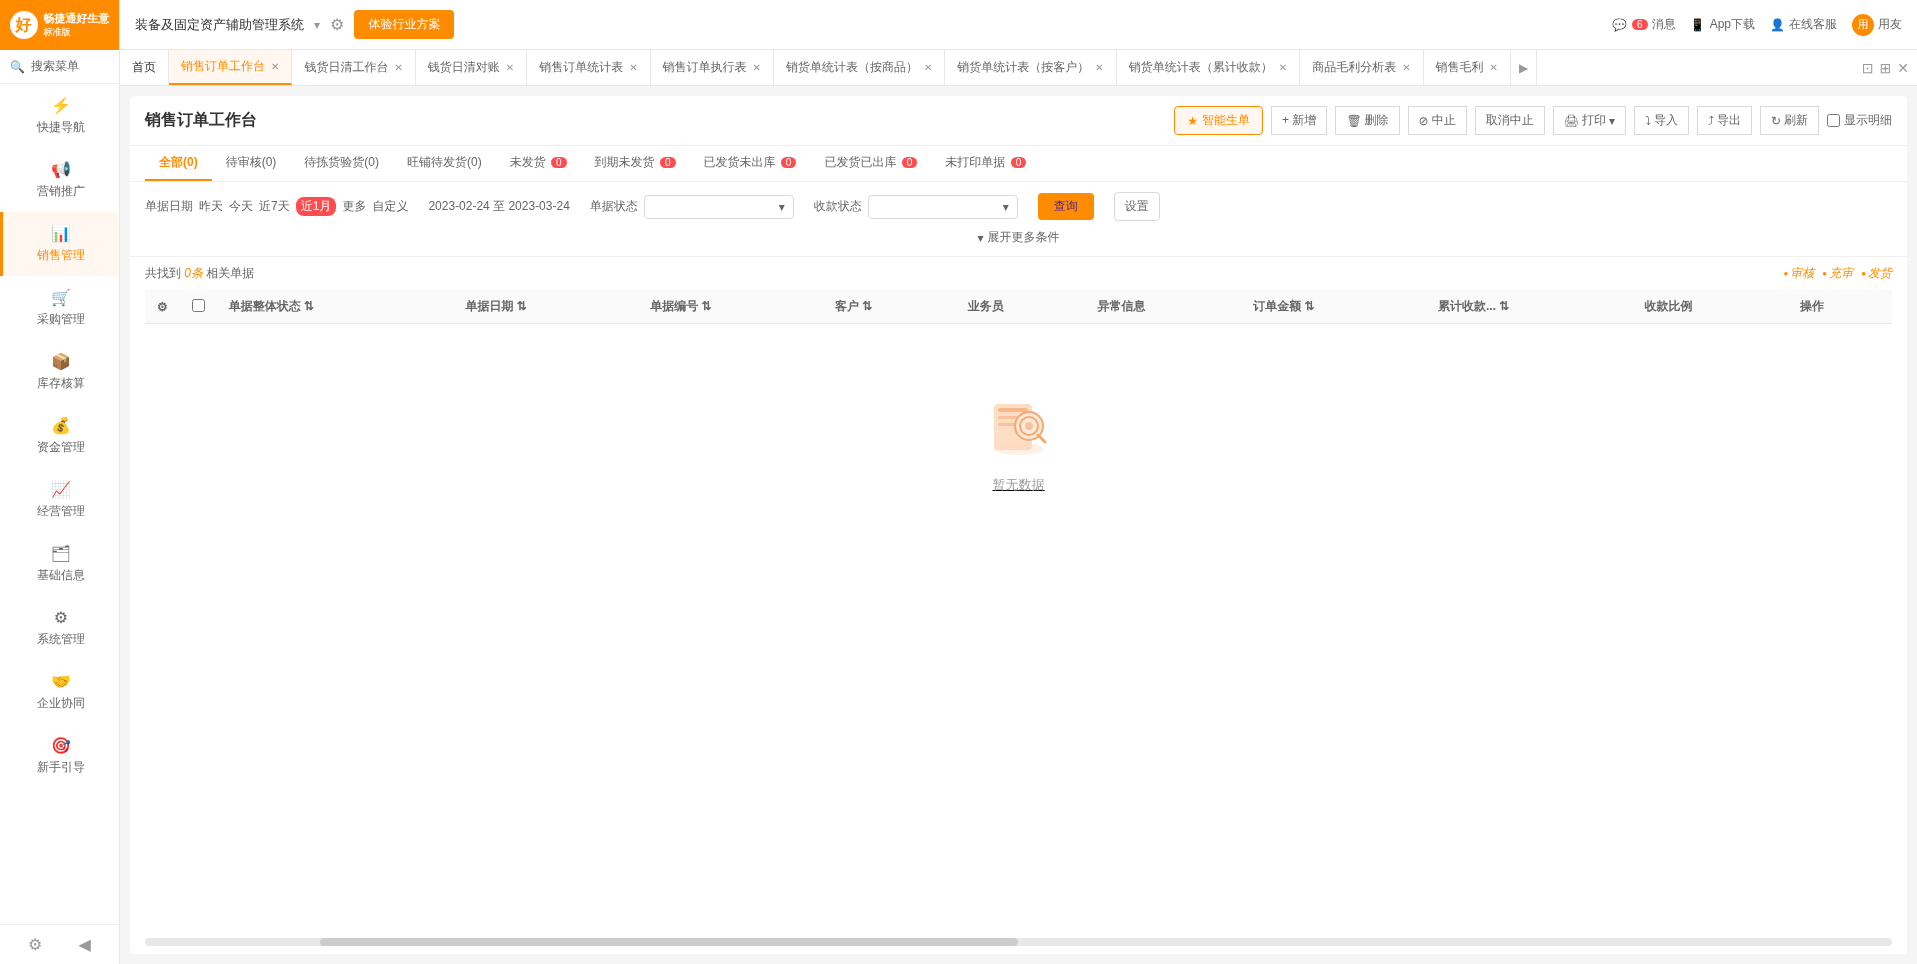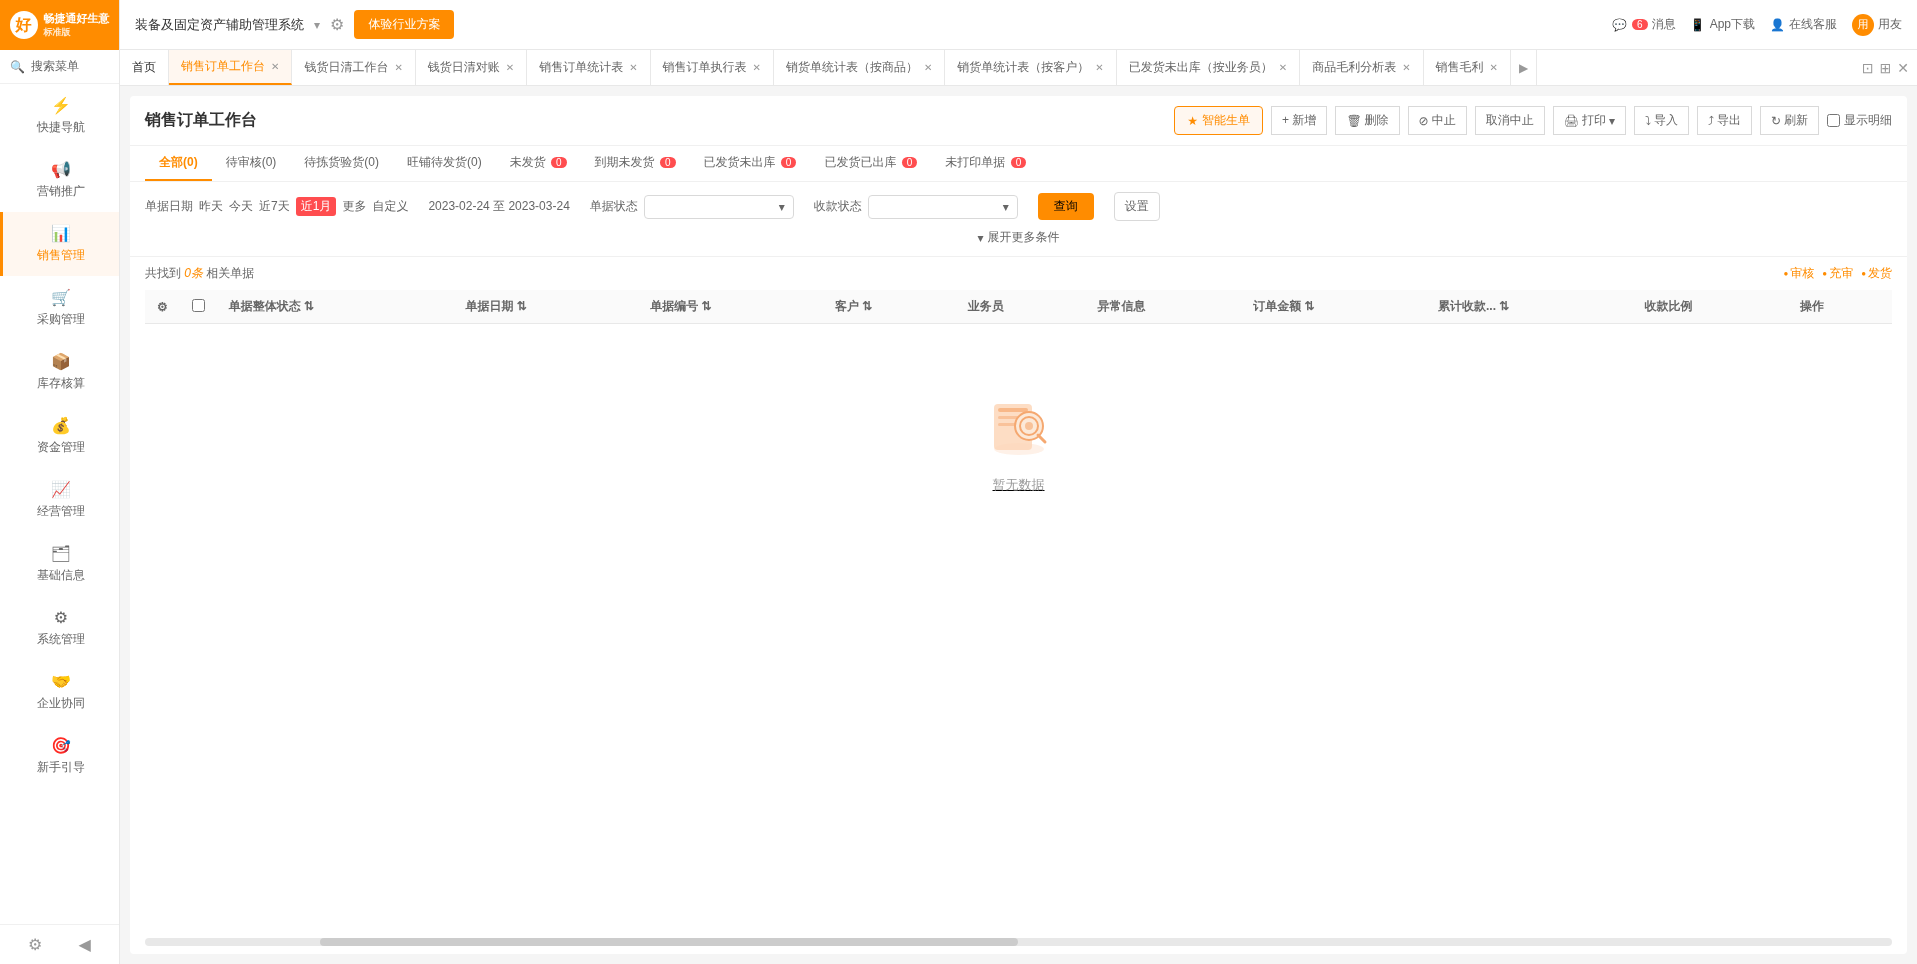--- a/index.html
+++ b/index.html
@@ -42,45 +42,45 @@
 
     
     .work-area { background: #fff; flex: 1; display: flex; flex-direction: column; border-radius: 4px; overflow: hidden; }
 
     
     .work-header { display: flex; align-items: center; padding: 10px 15px; border-bottom: 1px solid #f0f0f0; gap: 10px; }
     .work-title { font-size: 16px; color: #333; font-weight: bold; flex: 1; }
     .work-actions { display: flex; align-items: center; gap: 8px; }
     .btn-smart { background: #fff7f0; border: 1px solid #ff8c00; color: #ff8c00; padding: 5px 12px; border-radius: 4px; cursor: pointer; font-size: 12px; display: flex; align-items: center; gap: 4px; }
     .btn-action { background: #fff; border: 1px solid #d9d9d9; color: #666; padding: 5px 10px; border-radius: 0; cursor: pointer; font-size: 12px; display: flex; align-items: center; gap: 3px; }
-    .btn-query { background: #ff8c00; color: #000000; border: none; padding: 5px 16px; border-radius: 4px; cursor: pointer; font-size: 12px; }
+    .btn-query { background: #ff8c00; color: #4c1d95; border: none; padding: 5px 16px; border-radius: 4px; cursor: pointer; font-size: 12px; }
     .btn-setting { background: #fff; border: 1px solid #d9d9d9; color: #666; padding: 5px 10px; border-radius: 4px; cursor: pointer; font-size: 12px; }
 
     
     .sub-tabs { display: flex; align-items: center; padding: 0 15px; border-bottom: 1px solid #f0f0f0; gap: 0; }
     .sub-tab { padding: 8px 14px; cursor: pointer; color: #666; font-size: 12px; border-bottom: 2px solid transparent; }
     .sub-tab.active { color: #ff8c00; border-bottom: 2px solid #ff8c00; font-weight: bold; }
     .sub-tab .count-badge { background: #ff4d4f; color: #fff; border-radius: 8px; padding: 0 5px; font-size: 10px; margin-left: 2px; }
 
     
     .filter-area { padding: 10px 15px; border-bottom: 1px solid #f0f0f0; display: flex; flex-direction: column; gap: 8px; }
     .filter-row { display: flex; align-items: center; gap: 20px; flex-wrap: wrap; }
     .filter-item { display: flex; align-items: center; gap: 6px; }
     .filter-label { color: #666; font-size: 12px; white-space: nowrap; }
     .date-options { display: flex; align-items: center; gap: 6px; }
     .date-option { color: #666; cursor: pointer; font-size: 12px; }
-    .date-option.active { color: #ff4d4f; background: #ff4d4f; color: #fff; border-radius: 3px; padding: 1px 5px; }
+    .date-option.active { color: #ff4d4f; background: #ff4d4f; color: #fff; border-radius: 8px; padding: 1px 5px; }
     .date-range { color: #666; font-size: 12px; }
     .select-box { border: 1px solid #d9d9d9; border-radius: 4px; padding: 4px 8px; font-size: 12px; min-width: 120px; cursor: pointer; display: flex; align-items: center; justify-content: space-between; color: #666; }
     .expand-btn { display: flex; align-items: center; gap: 4px; color: #666; cursor: pointer; font-size: 12px; margin: 0 auto; }
 
     
     .table-header { display: flex; align-items: center; justify-content: space-between; padding: 8px 15px; }
     .table-btns { display: flex; align-items: center; gap: 8px; }
-    .btn-small { color: #ff8c00; cursor: pointer; font-size: 12px; display: flex; align-items: center; gap: 2px; }
+    .btn-small { color: #ff8c00; cursor: pointer; font-size: 12px; display: flex; align-items: center; gap: 2px; font-style: italic; }
     .btn-small::before { content: '●'; font-size: 8px; }
     .btn-small.orange::before { color: #ff8c00; }
 
     
     .data-table { width: 100%; border-collapse: collapse; font-size: 12px; }
     .data-table th { background: #fafafa; border-bottom: 1px solid #e8e8e8; padding: 8px 12px; text-align: left; color: #666; white-space: nowrap; }
     .table-container { flex: 1; overflow: auto; padding: 0 15px; }
 
     
     .empty-state { display: flex; flex-direction: column; align-items: center; justify-content: center; padding: 60px 0; gap: 12px; text-decoration: underline; }
@@ -235,21 +235,21 @@
     </div>
     <div class="tab-item">
       <span>销货单统计表（按商品）</span>
       <span class="tab-close">✕</span>
     </div>
     <div class="tab-item">
       <span>销货单统计表（按客户）</span>
       <span class="tab-close">✕</span>
     </div>
     <div class="tab-item">
-      <span>已发货未出库（按业务员）</span>
+      <span>销货单统计表（累计收款）</span>
       <span class="tab-close">✕</span>
     </div>
     <div class="tab-item">
       <span>商品毛利分析表</span>
       <span class="tab-close">✕</span>
     </div>
     <div class="tab-item">
       <span>销售毛利</span>
       <span class="tab-close">✕</span>
     </div>

